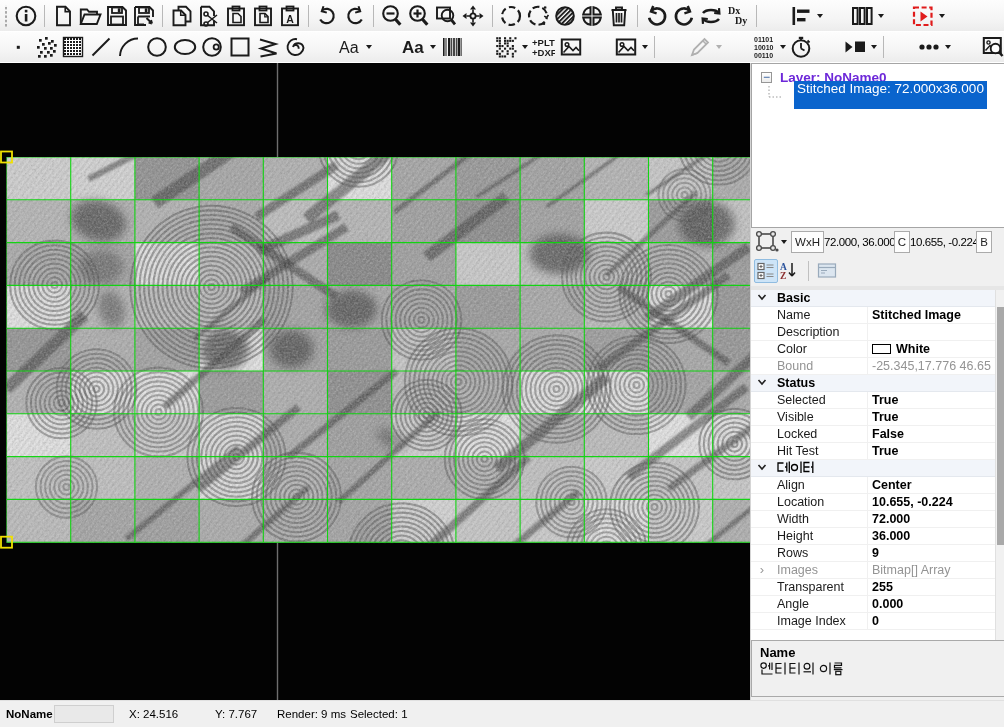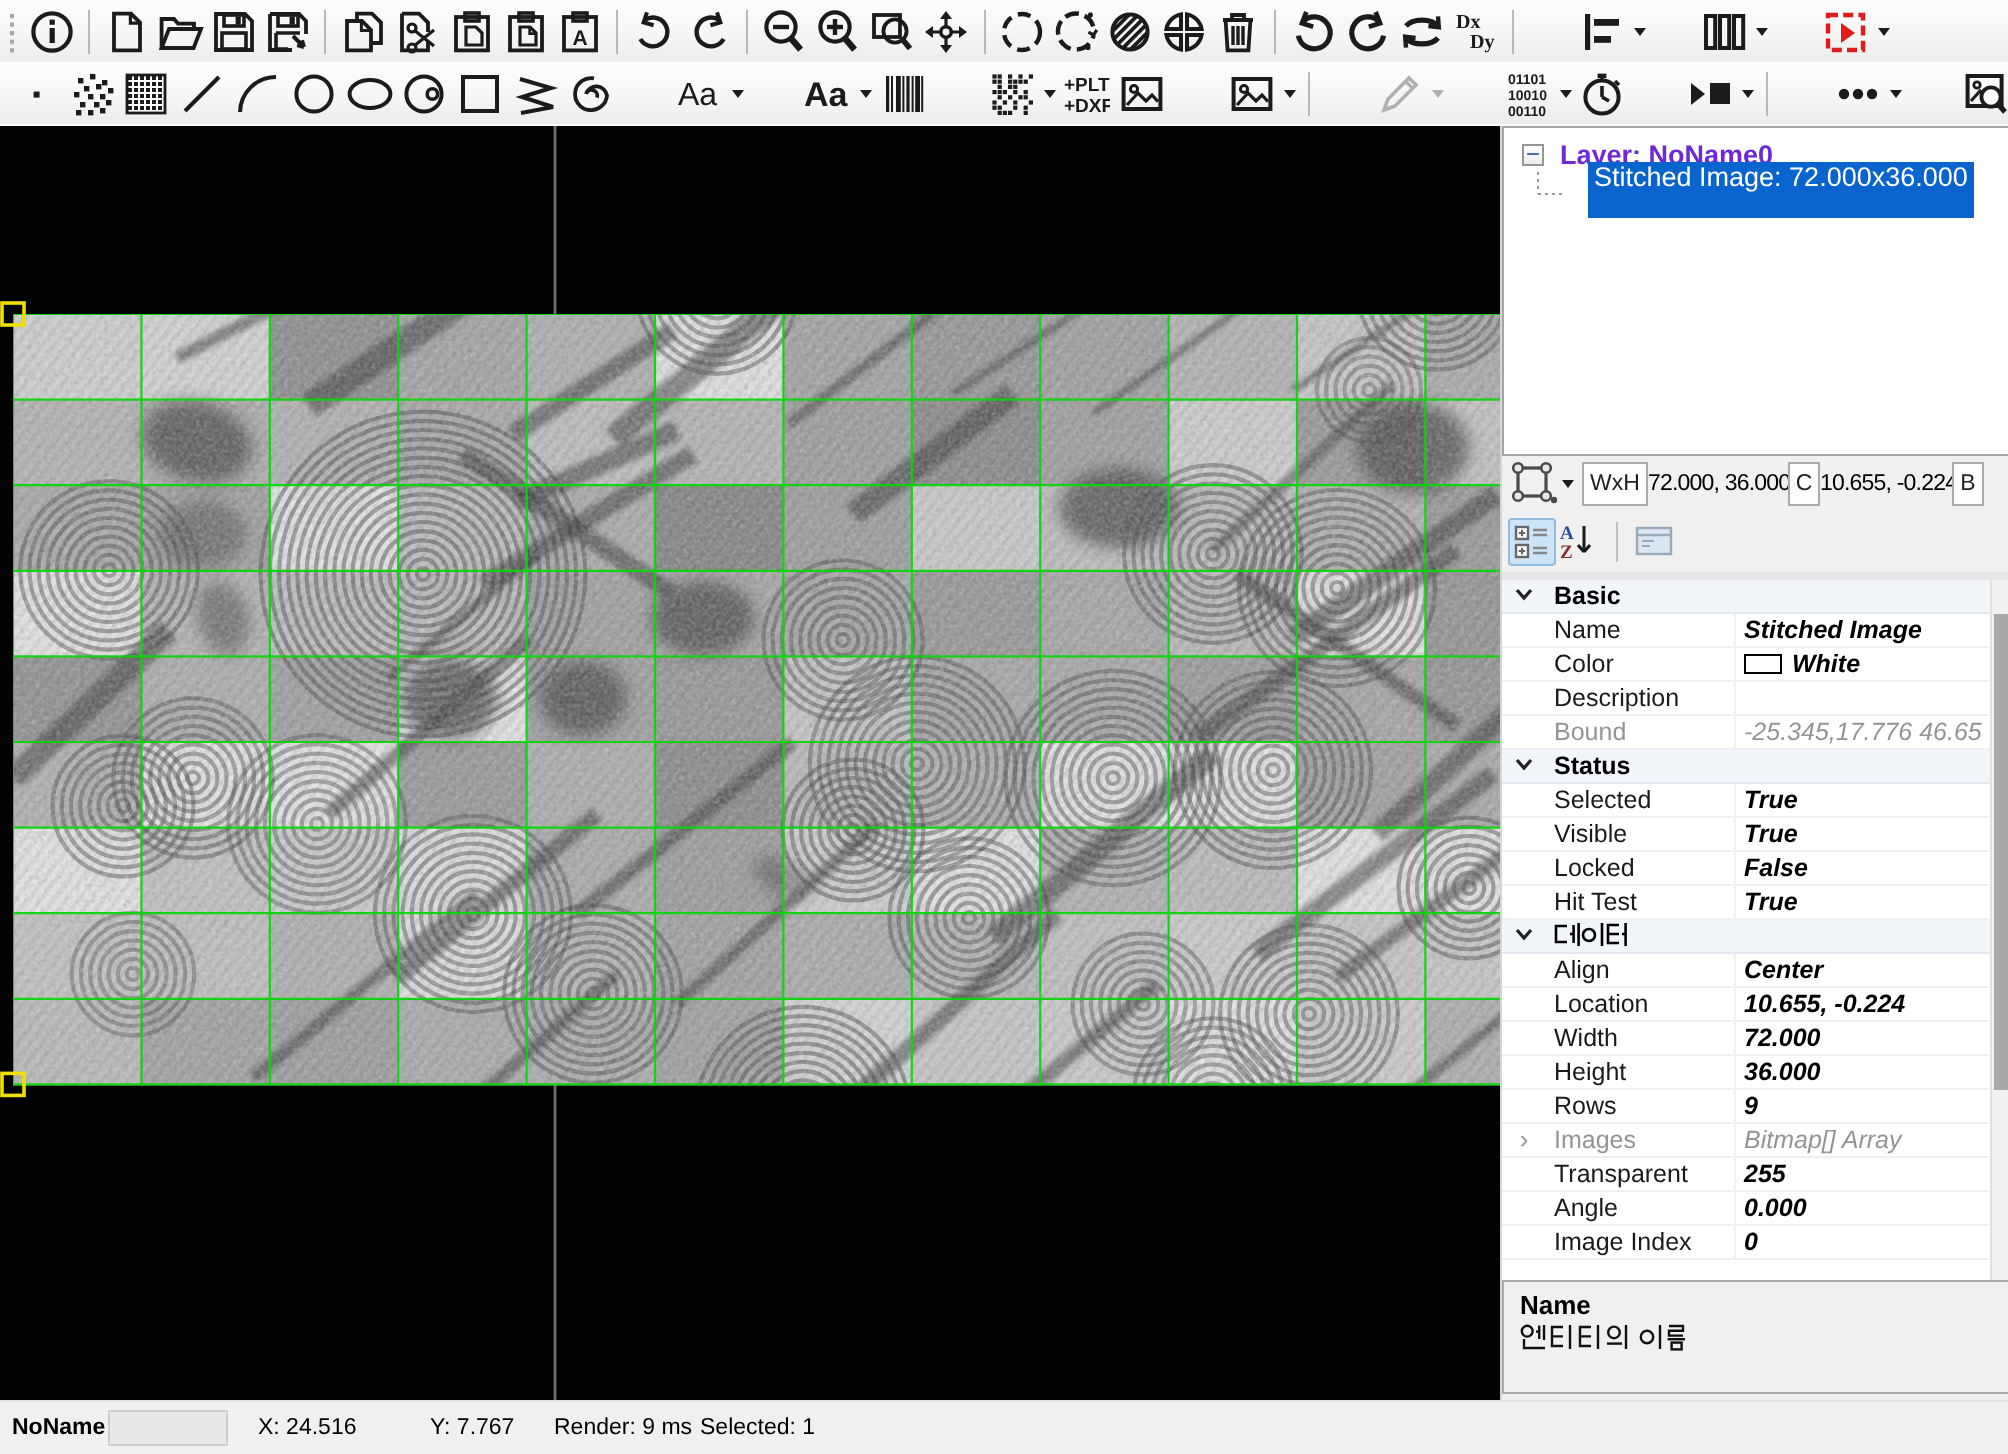--- a/index.html
+++ b/index.html
@@ -32,21 +32,21 @@
 .pgbtn { width:24px; height:24px; display:inline-flex; align-items:center; justify-content:center; border-radius:2px; }
 .pgbtn.sel { background:#cde4f7; border:1px solid #90bce0; }
 .pgsep { width:1px; height:20px; background:#c0c0c0; margin:0 6px; }
 .propgrid { height:354px; background:#fff; border-top:4px solid #e6e6e6; position:relative; overflow:hidden; }
 .pgrow { display:flex; height:17px; line-height:17px; font-size:12.5px; border-bottom:1px solid #f0f0f0; background:#fff; }
 .pgrow.pgcat { background:#f2f5fa; border-bottom:1px solid #e4e8ee; }
 .chev { width:22px; flex:0 0 auto; text-align:center; font-size:14px; color:#333; font-weight:bold; line-height:15px; }
 .chevr { color:#999; font-weight:normal; font-size:13px; }
 .pgname { width:95px; flex:0 0 auto; color:#1a1a1a; border-right:1px solid #f0f0f0; padding-left:4px; white-space:nowrap; overflow:hidden; }
 .pgcat .pgname { border-right:none; color:#000; }
-.pgval { flex:1; padding-left:4px; color:#000; white-space:nowrap; overflow:hidden;font-style:italic; }
+.pgval { flex:1; padding-left:4px; color:#000; white-space:nowrap; overflow:hidden; }
 .pgrow.gray .pgname, .pgrow.gray .pgval { color:#949494; }
 .swatch { display:inline-block; width:19px; height:10px; border:1.4px solid #000; background:#fff; vertical-align:-1px; margin-right:5px; }
 .pgscroll { position:absolute; right:0; top:0; width:9px; height:354px; background:#f1f1f1; border-left:1px solid #e0e0e0; }
 .pgthumb { position:absolute; left:1px; top:17px; width:7px; height:238px; background:#a9a9a9; }
 .namebox { height:57px; background:#f0f0f0; border:1px solid #a9a9a9; border-right:none; margin-top:0px; padding:4px 0 0 8px; }
 .nb-title { font-size:13px; font-weight:bold; color:#000; }
 .nb-desc { font-size:12.5px; color:#000; margin-top:2px; }
 .statusbar { position:relative; height:41px; background:#f0f0f0; border-top:1px solid #e0e0e0; font-size:11.5px; }
 .sb-name { position:absolute; left:6px; top:7px; font-weight:bold; }
 .sb-box { position:absolute; left:54px; top:4px; width:60px; height:18px; background:#e9e9e9; border:1px solid #cfcfcf; }
@@ -1008,27 +1008,27 @@
             </svg></span>
           <span class="pgname"><b>Basic</b></span>
         </div>
         <div class="pgrow">
           <span class="chev"></span>
           <span class="pgname">Name</span>
           <span class="pgval"><b>Stitched Image</b></span>
         </div>
         <div class="pgrow">
           <span class="chev"></span>
+          <span class="pgname">Description</span>
+          <span class="pgval"></span>
+        </div>
+        <div class="pgrow">
+          <span class="chev"></span>
           <span class="pgname">Color</span>
           <span class="pgval"><span class="swatch"></span><b>White</b></span>
-        </div>
-        <div class="pgrow">
-          <span class="chev"></span>
-          <span class="pgname">Description</span>
-          <span class="pgval"></span>
         </div>
         <div class="pgrow gray">
           <span class="chev"></span>
           <span class="pgname">Bound</span>
           <span class="pgval">-25.345,17.776 46.65</span>
         </div>
         <div class="pgrow pgcat">
           <span class="chev"><svg width="10" height="10" viewBox="0 0 10 10">
               <path d="M1.5 3 L5 7 L8.5 3" fill="none" stroke="#222" stroke-width="1.6"></path>
             </svg></span>

